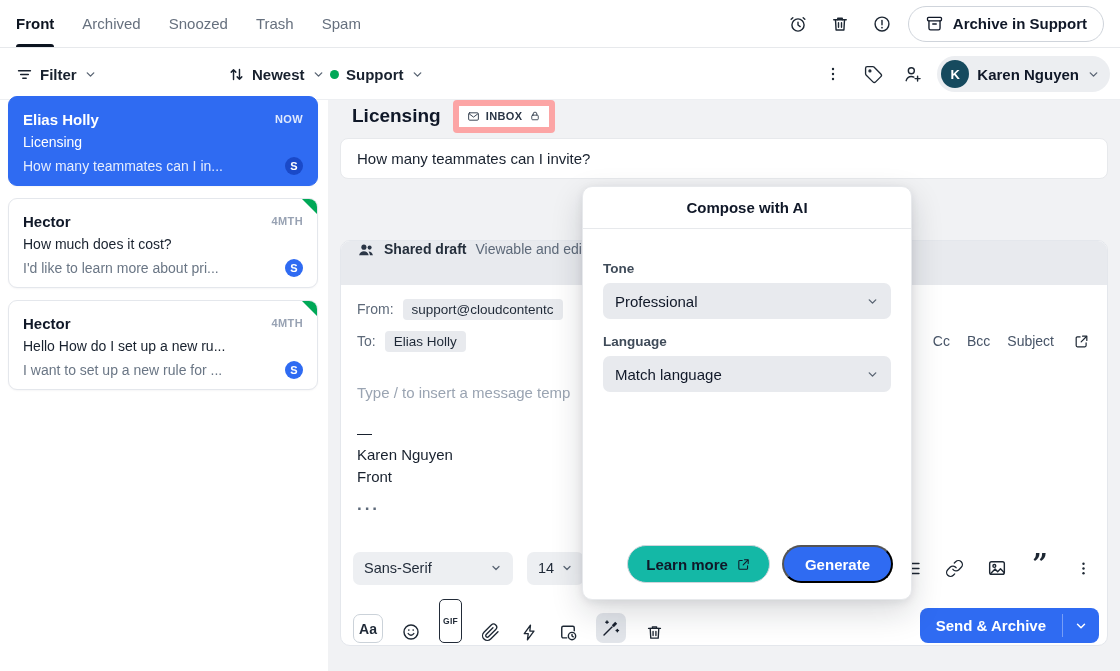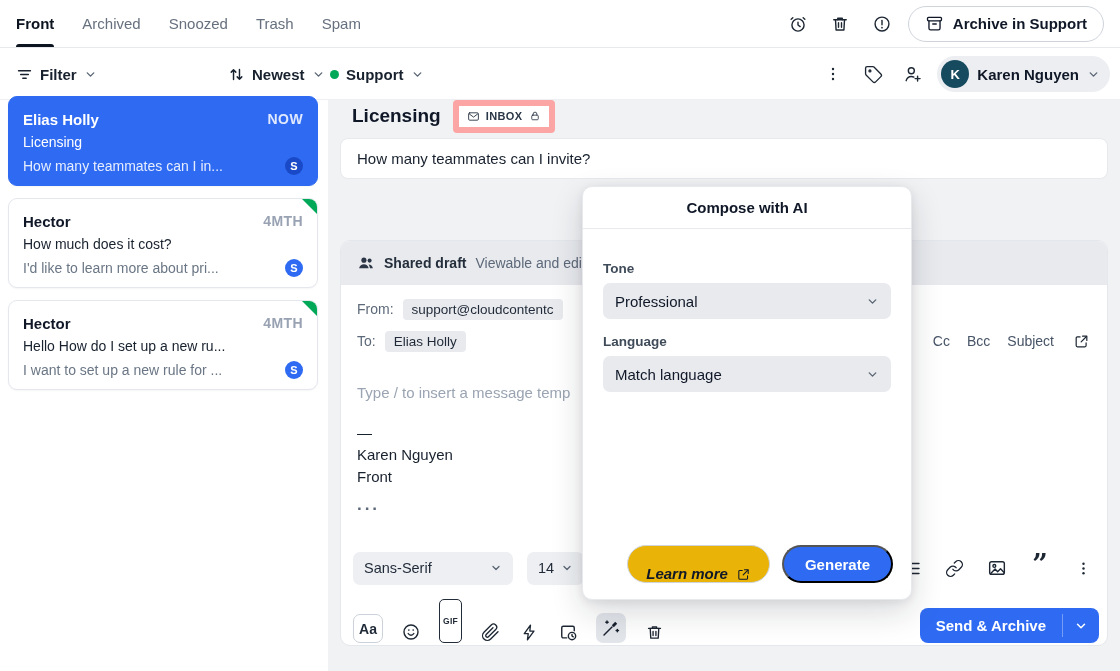--- a/index.html
+++ b/index.html
@@ -31,21 +31,21 @@
     display:flex; align-items:center; justify-content:center; }
   .user-name { font-size:15px; font-weight:700; color:#101828; }
 
   
   .convlist { position:absolute; left:8px; top:96px; width:310px; }
   .card { position:relative; overflow:hidden; background:#fff; border:1px solid #e4e7ec; border-radius:9px;
     padding:11px 14px; height:90px; margin-bottom:12px; cursor:pointer; box-shadow:0 1px 2px rgba(16,24,40,.04); }
   .card.selected { background:#2F6BF2; border-color:#2F6BF2; }
   .c-row1 { display:flex; justify-content:space-between; align-items:center; height:22px; }
   .c-sender { font-size:15px; font-weight:700; color:#101828; }
-  .c-time { font-size:14px; font-weight:700; letter-spacing:.4px; color:#98a2b3; }
+  .c-time { font-size:11px; font-weight:700; letter-spacing:.4px; color:#98a2b3; }
   .c-subject { font-size:14px; color:#18212e; height:24px; line-height:24px; white-space:nowrap; overflow:hidden; }
   .c-row3 { display:flex; justify-content:space-between; align-items:center; height:24px; }
   .c-preview { font-size:14px; color:#6a7685; white-space:nowrap; overflow:hidden; }
   .sbadge { flex:0 0 auto; width:18px; height:18px; border-radius:50%; background:#2F6BF2; color:#fff;
     font-size:11px; font-weight:700; display:flex; align-items:center; justify-content:center; margin-left:8px; }
   .card.selected .c-sender, .card.selected .c-subject { color:#fff; }
   .card.selected .c-time { color:rgba(255,255,255,.85); }
   .card.selected .c-preview { color:rgba(255,255,255,.88); }
   .card.selected .sbadge { background:#1a49c8; }
   .corner { position:absolute; top:0; right:0; width:0; height:0;
@@ -57,21 +57,21 @@
   .thread-title { font-size:19px; font-weight:700; color:#101828; }
   .inbox-badge { display:flex; align-items:center; gap:6px; background:#fff; border:6px solid #fca5a5; border-radius:4px;
     padding:4px 8px; font-size:11px; font-weight:700; letter-spacing:.4px; color:#2b3646; }
   .bubble { position:absolute; left:340px; top:138px; width:768px; height:41px; background:#fff; border:1px solid #e7e9ec;
     border-radius:8px; display:flex; align-items:center; padding:0 16px; font-size:15px; color:#18212e; }
 
   
   .composer { position:absolute; left:340px; top:240px; width:768px; height:406px; background:#fff;
     border:1px solid #e4e7ec; border-radius:10px; }
   .comp-head { position:absolute; left:0; top:0; right:0; height:44px; background:#e8eaee; border-radius:9px 9px 0 0;
-    display:flex; align-items:center; gap:9px; padding:0 16px; }
+    display:flex; align-items:flex-start; gap:9px; padding:0 16px; }
   .comp-head .lbl { font-size:14px; font-weight:700; color:#242e3b; }
   .comp-head .sub { font-size:14px; color:#5d6979; }
   .addr-row { position:absolute; left:16px; display:flex; align-items:center; gap:9px; height:24px; }
   .addr-label { font-size:14px; color:#5d6979; }
   .addr-pill { background:#e8eaee; border-radius:4px; padding:3px 9px; font-size:13.5px; color:#1f2937; white-space:nowrap; }
   .hdr-fields { position:absolute; right:16px; top:88px; height:24px; display:flex; align-items:center; gap:17px;
     font-size:14px; color:#475467; }
   .hdr-fields span { cursor:pointer; }
   .placeholder { position:absolute; left:16px; top:143px; font-size:15px; color:#9aa4b2; white-space:nowrap; }
   .signature { position:absolute; left:16px; top:181px; font-size:15px; color:#18212e; line-height:22px; }
@@ -102,22 +102,22 @@
   .ai-dialog { position:absolute; left:582px; top:186px; width:330px; height:414px; background:#fff; border:1px solid #e7e9ec;
     border-radius:10px; box-shadow:0 12px 32px rgba(16,24,40,.16), 0 2px 8px rgba(16,24,40,.08); z-index:50; }
   .ai-title { height:42px; display:flex; align-items:center; justify-content:center; font-size:15px; font-weight:600;
     color:#101828; border-bottom:1px solid #e7e9ec; }
   .ai-body { padding:17px 20px 0; }
   .ai-desc { font-size:15px; line-height:1.6; color:#232d3a; }
   .ai-label { margin-top:15px; font-size:13.5px; font-weight:600; color:#3f4b59; }
   .ai-select { margin-top:7px; height:36px; background:#e8eaee; border-radius:7px; display:flex; align-items:center;
     justify-content:space-between; padding:0 12px; font-size:15px; color:#101828; cursor:pointer; }
   .ai-footer { position:absolute; right:18px; bottom:16px; display:flex; align-items:center; gap:12px; }
-  .learn-btn { height:38px; padding:0 18px; border:1px solid #cfd4db; border-radius:19px; background:#eab308;
-    display:flex; align-items:flex-end; gap:8px; font-size:15px; font-weight:600; color:#101828; cursor:pointer;font-style:italic; }
+  .learn-btn { height:38px; padding:0 18px; border:1px solid #cfd4db; border-radius:19px; background:#14b8a6;
+    display:flex; align-items:center; gap:8px; font-size:15px; font-weight:600; color:#101828; cursor:pointer; }
   .gen-btn { height:38px; padding:0 21px; border-radius:19px; background:#2F6BF2; color:#fff; display:flex;
     align-items:center; font-size:15px; font-weight:600; cursor:pointer; }
   .chev { color:#5a6574; }
 </style>
 </head>
 <body>
 
 <header class="topbar">
   <nav class="tabs">
     <div class="tab active">Front</div>

